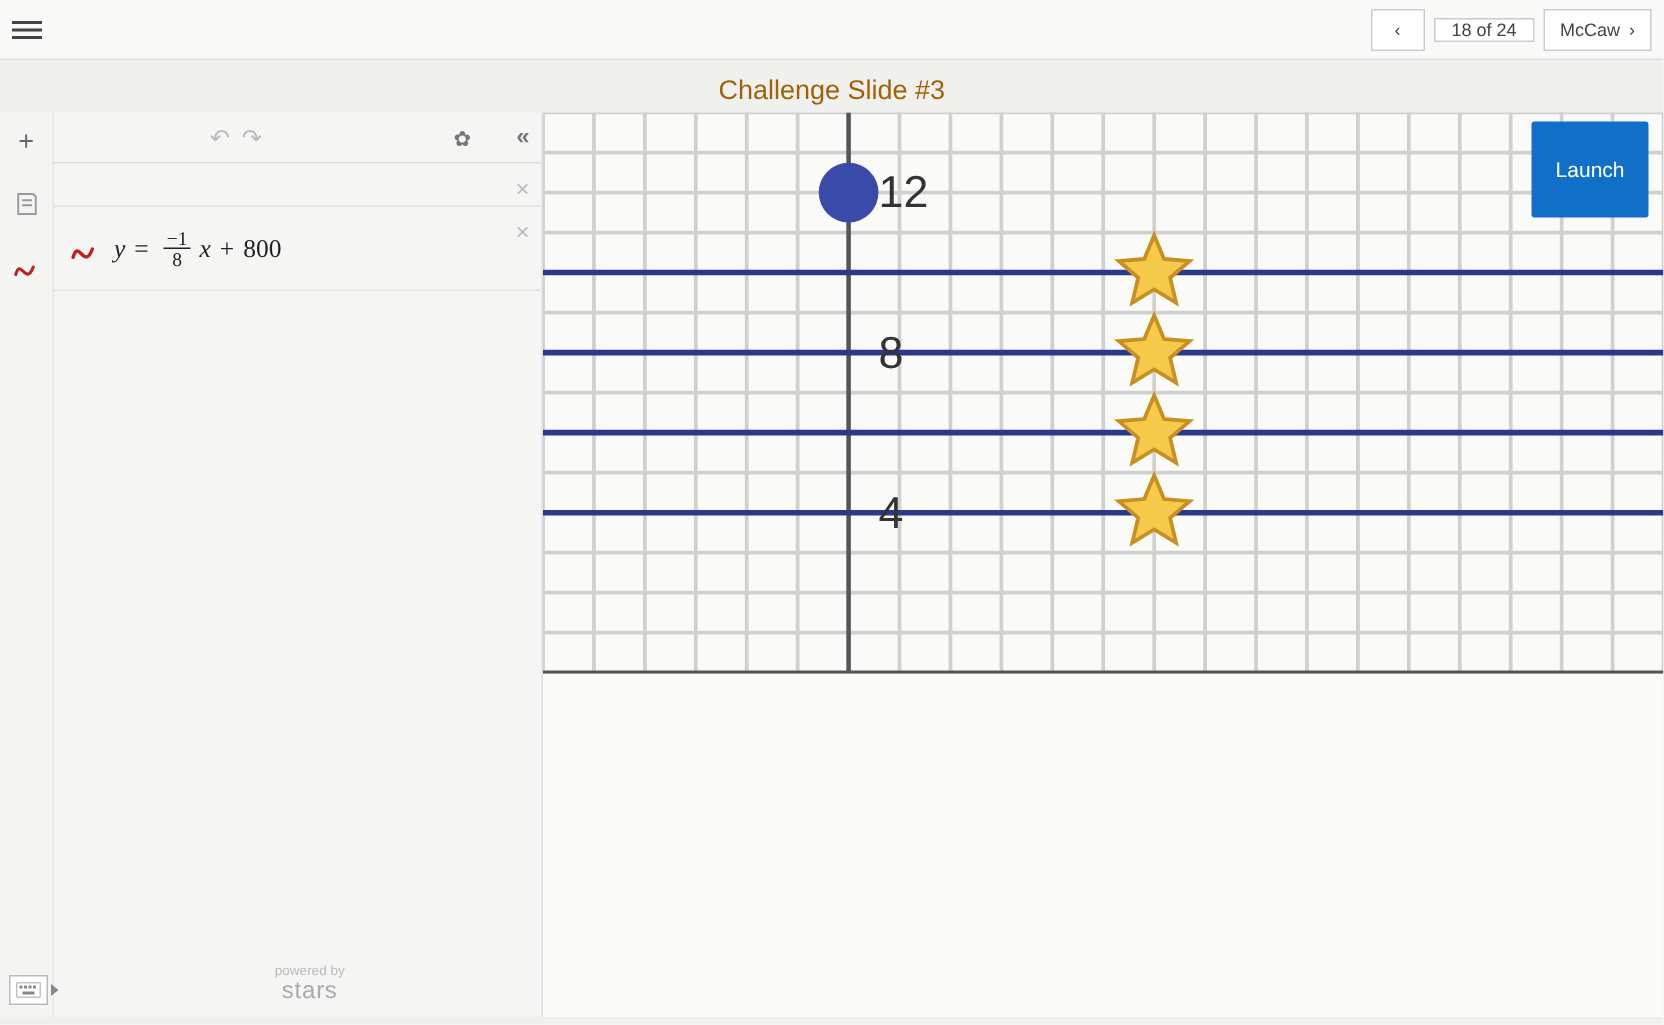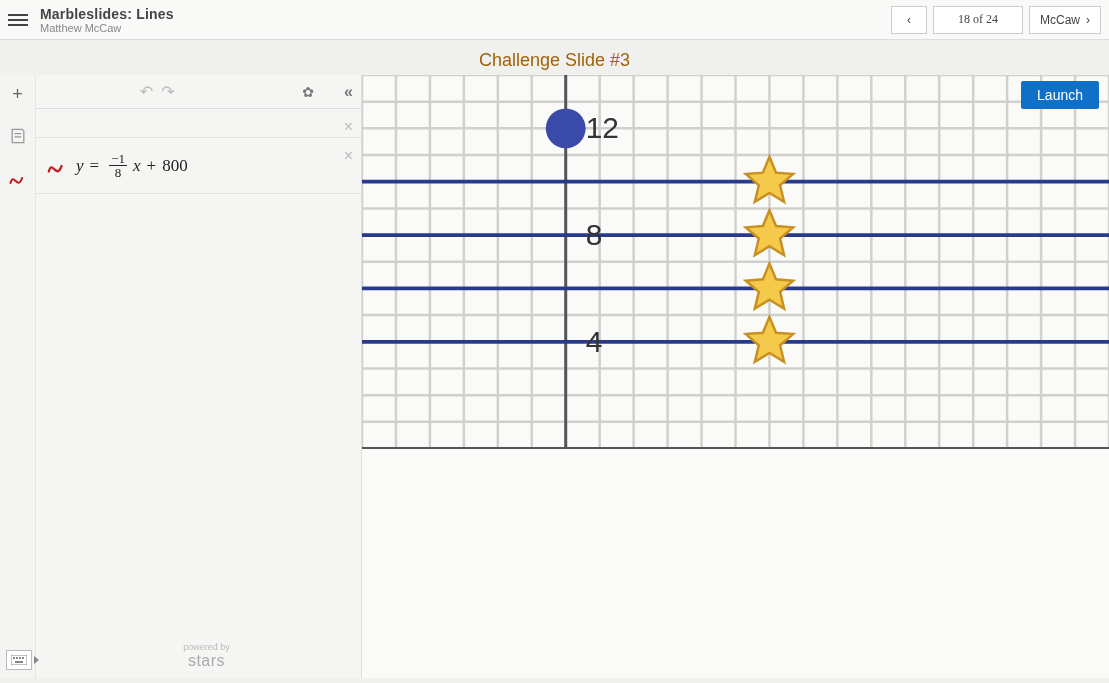--- a/index.html
+++ b/index.html
@@ -30,22 +30,22 @@
   .title-block { flex:0 0 auto; }
   .activity-title { font-size:14px; font-weight:600; color:#444; letter-spacing:.2px;}
   .author { font-size:11px; color:#888; }
   .header-spacer { flex:1; }
   .nav-btn {
     height: 28px; min-width: 36px; padding: 0 10px;
     background:#fff; border:1px solid #ccc; font-size:12px; color:#444;
     display:flex; align-items:center; justify-content:center; gap:6px;
     margin-left:6px; cursor:pointer;
   }
-  .page-count { height:28px; padding:0 24px; background:#fff; border:1px solid #ccc;
-    font-size:12px; color:#444; display:flex; align-items:center; margin-left:6px;font-family:Liberation Serif, serif;}
+  .page-count { height:16px; padding:0 11px; background:#fff; border:1px solid #ccc;
+    font-size:12px; color:#444; display:flex; align-items:center; margin-left:6px;}
   
   .slide-title {
     text-align:center; font-size:18px; color:#a16207; padding:10px 0 4px;
   }
   
   .main { display:flex; height: calc(100% - 40px - 40px); }
   
   .rail {
     width: 36px; background:#f4f4f2; border-right:1px solid #e5e5e3;
     display:flex; flex-direction:column; align-items:center; padding-top:8px; gap:20px;
@@ -96,42 +96,38 @@
   }
   .keyboard-toggle::after {
     content:''; position:absolute; right:-8px; top:5px;
     border-left:5px solid #888; border-top:4px solid transparent; border-bottom:4px solid transparent;
   }
   
   .graph-wrap { flex:1; position:relative; background:#fafaf8; }
   .graph { position:absolute; inset:0; }
   .launch-btn {
     position:absolute; top:6px; right:10px; z-index:5;
-    background:#1070c8; color:#fff; border:none; padding:6px 16px;
+    background:#1070c8; color:#fff; border:none; padding:24px 16px;
     font-size:14px; cursor:pointer; border-radius:2px;
   }
   .axis-line { stroke:#555; stroke-width:1.2; }
   .grid-line { stroke:#d0d0ce; stroke-width:1; }
   .plot-line { stroke:#2a3a8a; stroke-width:1.5; }
   .tick-label { font-size:12px; fill:#333; font-family:Arial; }
   .marble { fill:#3a4aa8; }
   .star { fill:#f5c94a; stroke:#c89020; stroke-width:1; }
 </style>
 </head>
 <body>
 
 <div class="header">
   <div class="hamburger">
     <span></span>
       <span></span>
       <span></span>
-  </div>
-  <div class="title-block">
-    <div class="activity-title">Marbleslides: Lines</div>
-    <div class="author">Matthew McCaw</div>
   </div>
   <div class="header-spacer"></div>
   <button class="nav-btn">
     <span>‹</span>
   </button>
   <div class="page-count">18 of 24</div>
   <button class="nav-btn">
     <span>McCaw</span>
     <span>›</span>
   </button>

